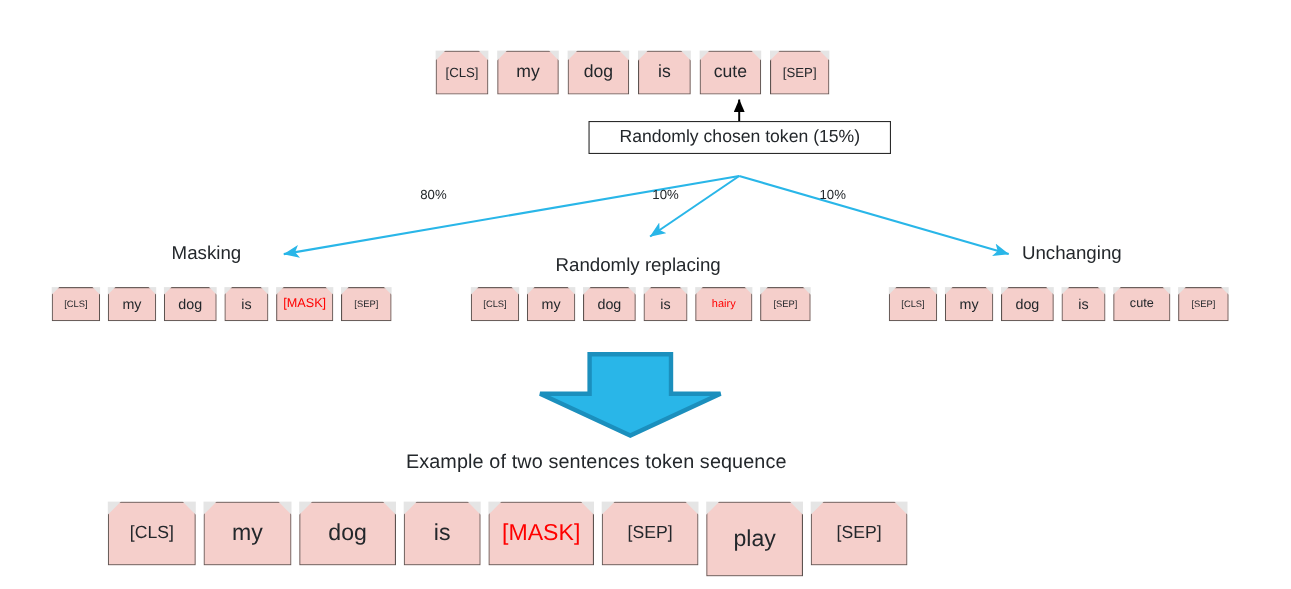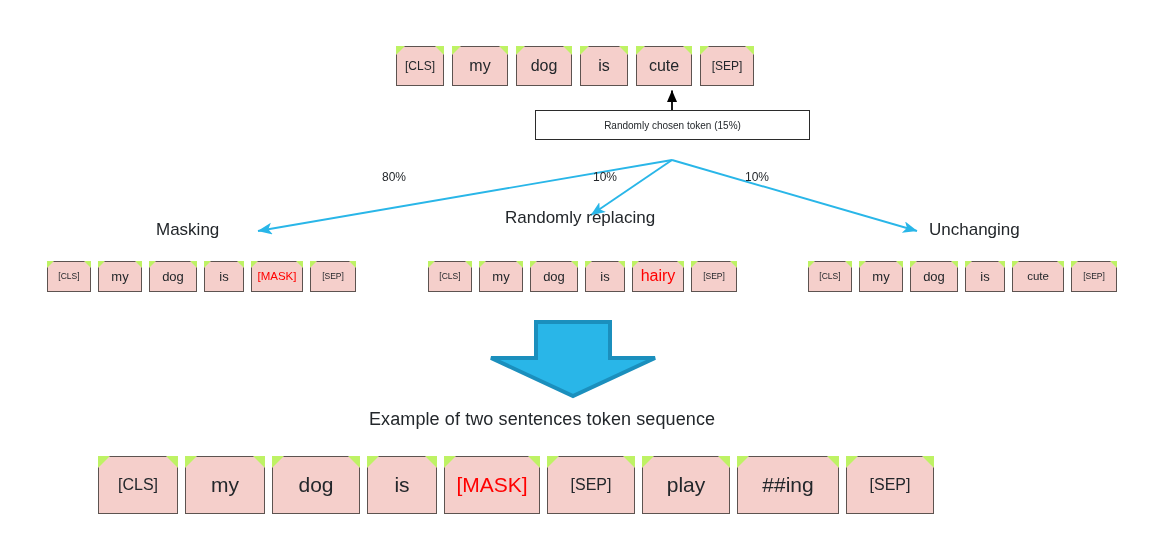--- a/index.html
+++ b/index.html
@@ -38,21 +38,21 @@
     font-size: 12px;
     color: #23272b;
     white-space: nowrap;
   }
 
   
   .tokrow { position: absolute; display: flex; }
   .tok {
     position: relative;
     box-sizing: border-box;
-    background: #bef264;
+    background: #e5e5e5;
     color: #23272b;
     display: flex;
     align-items: center;
     justify-content: center;
     text-align: center;
     white-space: nowrap;
     
     border: 0;
   }
   .tok .chip {
@@ -76,21 +76,21 @@
 
   
   .callout {
     position: absolute;
     box-sizing: border-box;
     border: 1.5px solid #2b2b2b;
     background: #ffffff;
     display: flex;
     align-items: center;
     justify-content: center;
-    font-size: 10px;
+    font-size: 16px;
     color: #23272b;
     white-space: nowrap;
   }
 
   svg.overlay {
     position: absolute;
     left: 0; top: 0;
     width: 1174px; height: 535px;
     pointer-events: none;
   }
@@ -157,21 +157,21 @@
       </div>
     </div>
 
   <div class="callout" style="left:535px; top:110px; width:275px; height:30px;">Randomly chosen token (15%)</div>
 
   <div class="pct-label" style="left:382px; top:170px;">80%</div>
   <div class="pct-label" style="left:593px; top:170px;">10%</div>
   <div class="pct-label" style="left:745px; top:170px;">10%</div>
 
   <div class="branch-label" style="left:156px; top:220px;text-align:center;">Masking</div>
-  <div class="branch-label" style="left:505px; top:208px;">Randomly replacing</div>
+  <div class="branch-label" style="left:505px; top:231px;">Randomly replacing</div>
   <div class="branch-label" style="left:929px; top:220px;">Unchanging</div>
 
   <div class="tokrow row-mid" id="row-masking" style="left:47px; top:261px; gap:7px;">
       <div class="tok" style="width: 44px; height: 31px;">
         <div class="chip"></div>
         <span class="lbl" style="font-size: 8.5px;">[CLS]</span>
       </div>
       <div class="tok" style="width: 44px; height: 31px;">
         <div class="chip"></div>
         <span class="lbl" style="font-size: 13px;">my</span>
@@ -206,21 +206,21 @@
       <div class="tok" style="width: 48px; height: 31px;">
         <div class="chip"></div>
         <span class="lbl" style="font-size: 13px;">dog</span>
       </div>
       <div class="tok" style="width: 40px; height: 31px;">
         <div class="chip"></div>
         <span class="lbl" style="font-size: 13px;">is</span>
       </div>
       <div class="tok mask" style="width: 52px; height: 31px;">
         <div class="chip"></div>
-        <span class="lbl" style="font-size: 16px;">hairy</span>
+        <span class="lbl" style="font-size: 10px;">hairy</span>
       </div>
       <div class="tok" style="width: 46px; height: 31px;">
         <div class="chip"></div>
         <span class="lbl" style="font-size: 8.5px;">[SEP]</span>
       </div>
     </div>
 
   <div class="tokrow row-mid" id="row-unchanging" style="left:808px; top:261px; gap:7px;">
       <div class="tok" style="width: 44px; height: 31px;">
         <div class="chip"></div>
@@ -268,27 +268,23 @@
         <span class="lbl" style="font-size: 21px;">is</span>
       </div>
       <div class="tok mask" style="width: 96px; height: 58px;">
         <div class="chip"></div>
         <span class="lbl" style="font-size: 21px;">[MASK]</span>
       </div>
       <div class="tok" style="width: 88px; height: 58px;">
         <div class="chip"></div>
         <span class="lbl" style="font-size: 16px;">[SEP]</span>
       </div>
+      <div class="tok" style="width: 88px; height: 68px;">
+        <div class="chip"></div>
+        <span class="lbl" style="font-size: 21px;">play</span>
+      </div>
       <div class="tok" style="width: 88px; height: 58px;">
         <div class="chip"></div>
-        <span class="lbl" style="font-size: 21px;">play</span>
-      </div>
-      <div class="tok" style="width: 102px; height: 58px;">
-        <div class="chip"></div>
-        <span class="lbl" style="font-size: 21px;">##ing</span>
-      </div>
-      <div class="tok" style="width: 88px; height: 58px;">
-        <div class="chip"></div>
         <span class="lbl" style="font-size: 16px;">[SEP]</span>
       </div>
     </div>
 
 </div>
 
 </body></html>

